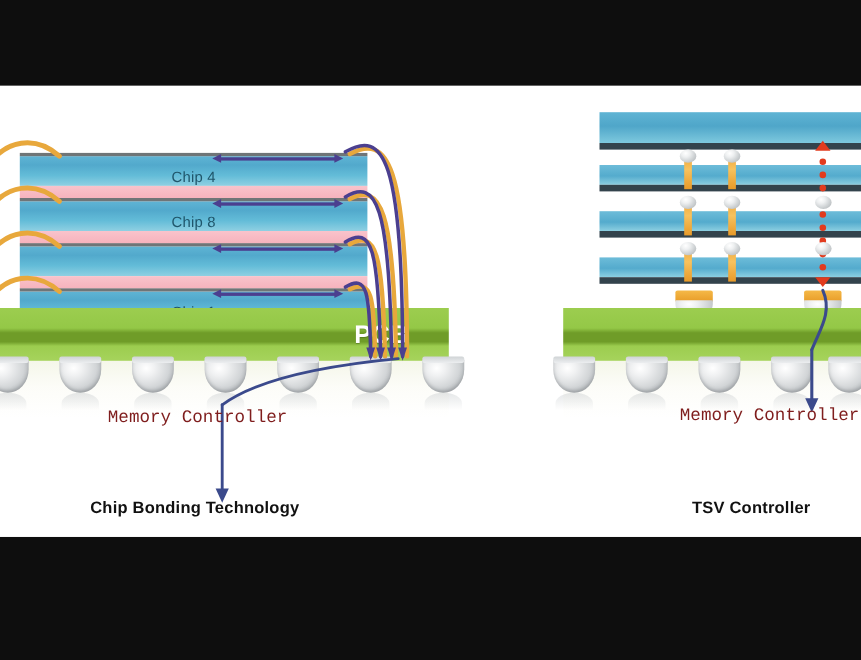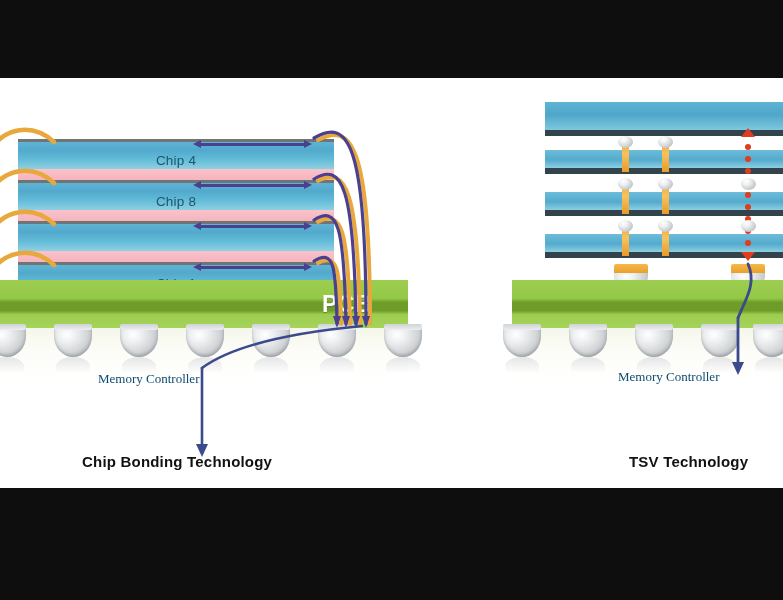--- a/index.html
+++ b/index.html
@@ -78,22 +78,22 @@
               background:linear-gradient(180deg,#cfd3d5,#eceef0); border-radius:2px; }
 
   
   .reflect {
     position:absolute; height:52px;
     background:linear-gradient(180deg, rgba(244,246,232,.95) 0%, rgba(250,250,242,.55) 45%, rgba(255,255,255,0) 100%);
   }
 
   
   .mem-label {
-    position:absolute; font-size:13px; color:#0c4a6e; white-space:nowrap;
-    font-family:Liberation Serif, serif;
+    position:absolute; font-size:16px; color:#7f1d1d; white-space:nowrap;
+    font-family:Liberation Mono, monospace;
   }
 
   
   .caption {
     position:absolute; font-size:15px; font-weight:bold; color:#111111;
     white-space:nowrap; letter-spacing:.2px;
   }
 
   
   .via { position:absolute; width:7px;
@@ -317,17 +317,17 @@
       <svg class="overlay" viewBox="0 0 288 410" preserveAspectRatio="none">
         <g fill="none" stroke="#3b4a8c" stroke-width="2.8" stroke-linecap="round">
           <path d="M253,186 C262,206 250,222 243,240"></path>
           <path d="M243,240 L243,288"></path>
         </g>
         <polygon points="237,284 249,284 243,297" fill="#3b4a8c"></polygon>
       </svg>
 
       <div class="mem-label" style="left:123px; top:291px;">Memory Controller</div>
 
-      <div class="caption" style="left:134px; top:375px;">TSV Technology</div>
+      <div class="caption" style="left:134px; top:375px;">TSV Controller</div>
     </div>
 
   </div>
 </div>
 
 </body></html>

